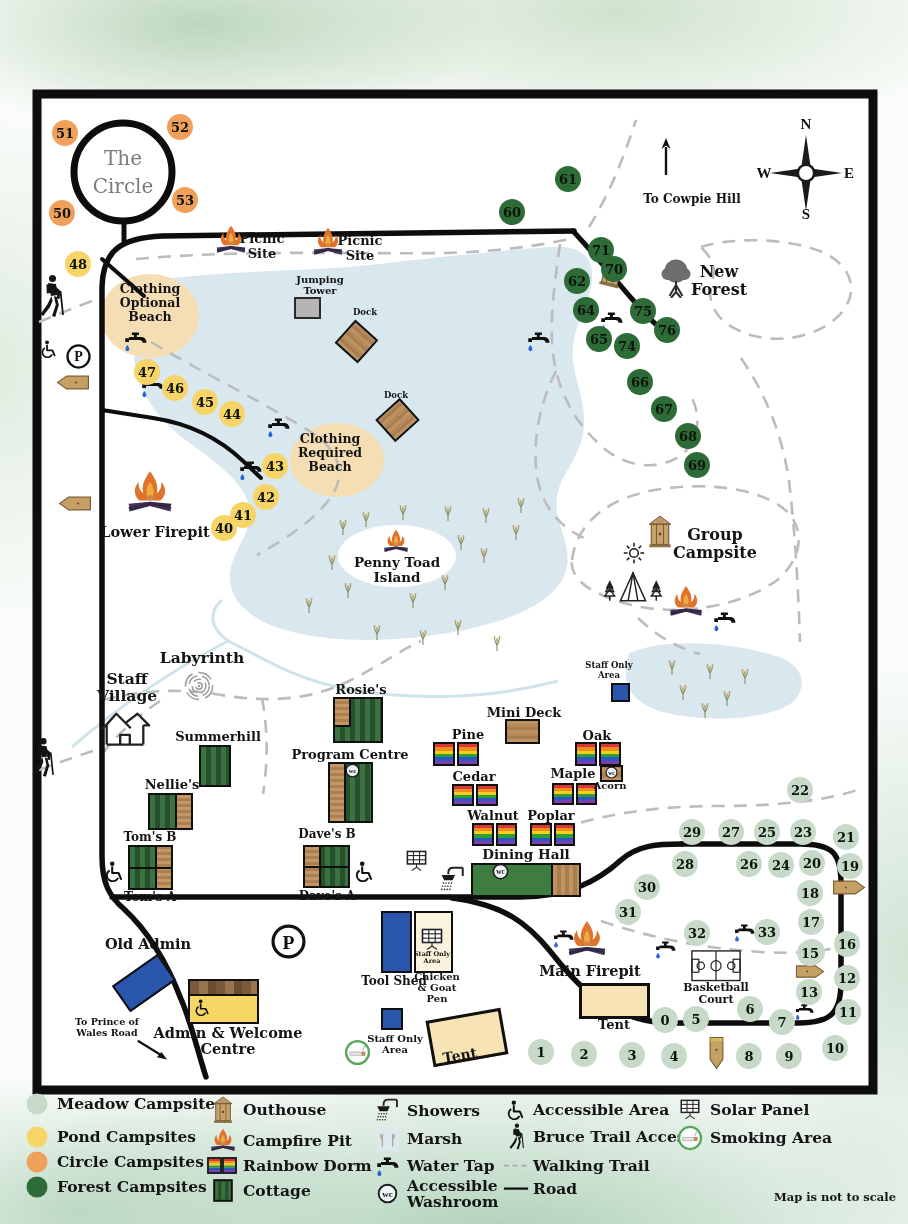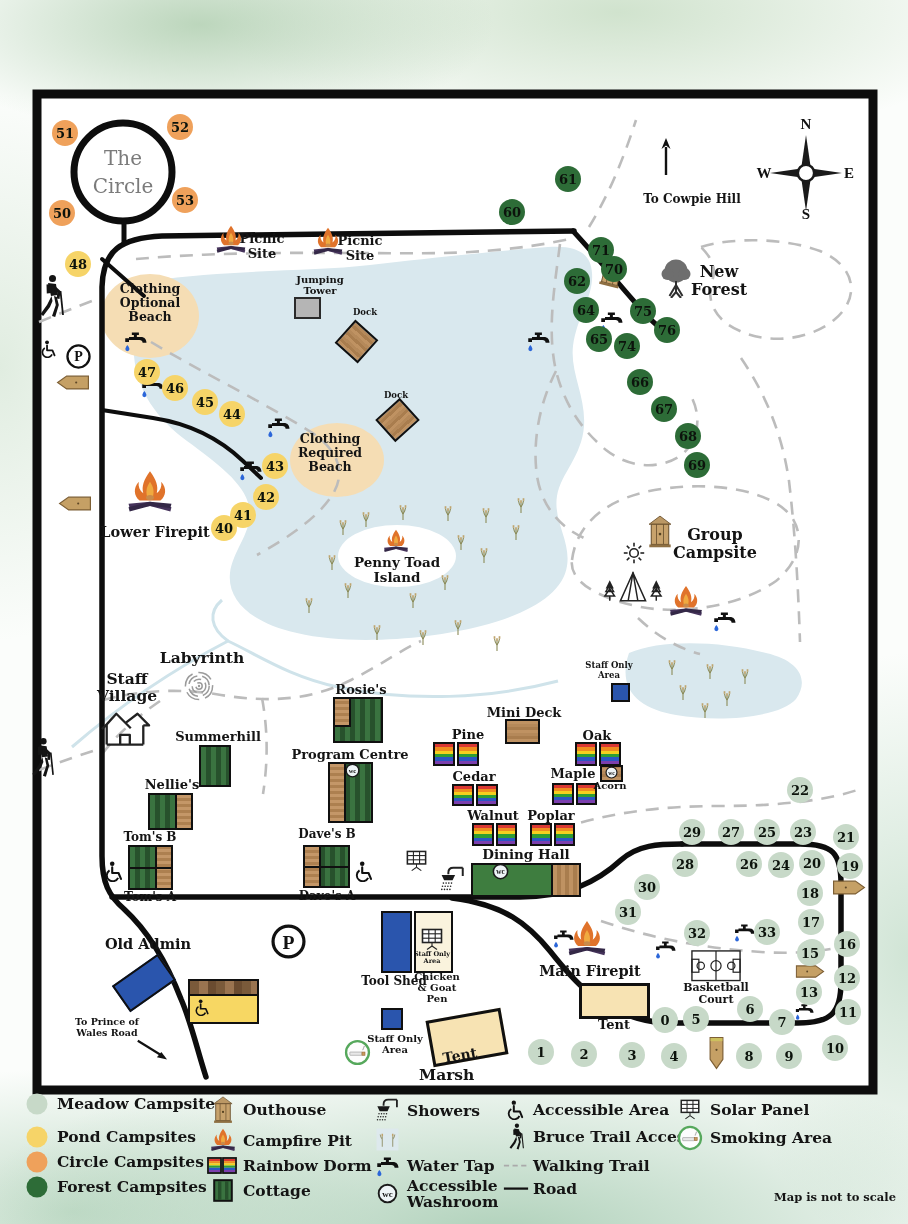--- a/index.html
+++ b/index.html
@@ -1019,20 +1019,22 @@
       <div class="lbl" style="left: 432px; top: 958px; font-size: 6.5px;">Staff Only
 Area</div>
       <div class="lbl" style="left: 395px; top: 1044px; font-size: 10px;">Staff Only
 Area</div>
       <div class="lbl" style="left: 460px; top: 1056px; font-size: 14px; transform: translate(-50%, -50%) rotate(-10deg);">Tent</div>
       <div class="lbl" style="left: 614px; top: 1025px; font-size: 13px;">Tent</div>
       <div class="lbl" style="left: 590px; top: 971px; font-size: 14.5px;">Main Firepit</div>
       <div class="lbl" style="left: 716px; top: 994px; font-size: 11px;">Basketball
 Court</div>
       <div class="lbl" style="left: 148px; top: 944px; font-size: 14.5px;">Old Admin</div>
+      <div class="lbl" style="left: 228px; top: 1041px; font-size: 14.5px;">Admin &amp; Welcome
+Centre</div>
       <div class="lbl" style="left: 107px; top: 1028px; font-size: 9.5px;">To Prince of
 Wales Road</div>
     </div>
   <div id="legend" class="layer">
       <div class="swatch" style="left: 37px; top: 1104px; background: rgb(199, 217, 200);"></div>
       <div class="leg-lbl" style="left: 57px; top: 1104px;">Meadow Campsites</div>
       <div class="swatch" style="left: 37px; top: 1137px; background: rgb(246, 212, 104);"></div>
       <div class="leg-lbl" style="left: 57px; top: 1137px;">Pond Campsites</div>
       <div class="swatch" style="left: 37px; top: 1162px; background: rgb(239, 161, 91);"></div>
       <div class="leg-lbl" style="left: 57px; top: 1162px;">Circle Campsites</div>
@@ -1112,21 +1114,21 @@
           <rect x="0.5" y="0.5" width="21" height="21" fill="#dde9ed"></rect>
           <g stroke="#9a9a78" stroke-width="1" fill="none">
             <path d="M6 18V8M6 11C4.8 9.5 4.2 8.3 4 6.2M16 18V8M16 11C17.2 9.5 17.8 8.3 18 6.2"></path>
           </g>
           <g stroke="#bfa46e" stroke-width="1.5">
             <line x1="6" y1="8" x2="6" y2="5.5"></line>
             <line x1="16" y1="8" x2="16" y2="5.5"></line>
           </g>
         </svg>
       </div>
-      <div class="leg-lbl" style="left: 407px; top: 1075px; margin-left: 12px;">Marsh</div>
+      <div class="leg-lbl" style="left: 407px; top: 1139px;">Marsh</div>
       <div class="icon" style="left: 375px; top: 1155.5px;">
         <svg viewBox="0 0 32 28" width="24" height="21">
           <path d="M3 9.5H8V8H14.5V5.2H11.8V2H21.2V5.2H18.5V8H24C28.5 8 31 10.8 31.3 15.5H26.2C25.8 13.2 24.5 12 22 12H8V14.5H3Z" fill="#101010"></path>
           <path d="M5.8 18.5C4 21.2 3.1 22.8 3.1 24.1A2.75 2.75 0 0 0 8.6 24.1C8.6 22.8 7.7 21.2 5.8 18.5Z" fill="#2b66d9"></path>
         </svg>
       </div>
       <div class="leg-lbl" style="left: 407px; top: 1166px;">Water Tap</div>
       <div class="icon" style="left: 376.5px; top: 1182.5px;">
         <svg viewBox="0 0 20 20" width="21" height="21">
           <circle cx="10" cy="10" r="8.4" fill="#eef4f7" stroke="#1a1a1a" stroke-width="1.8"></circle>

